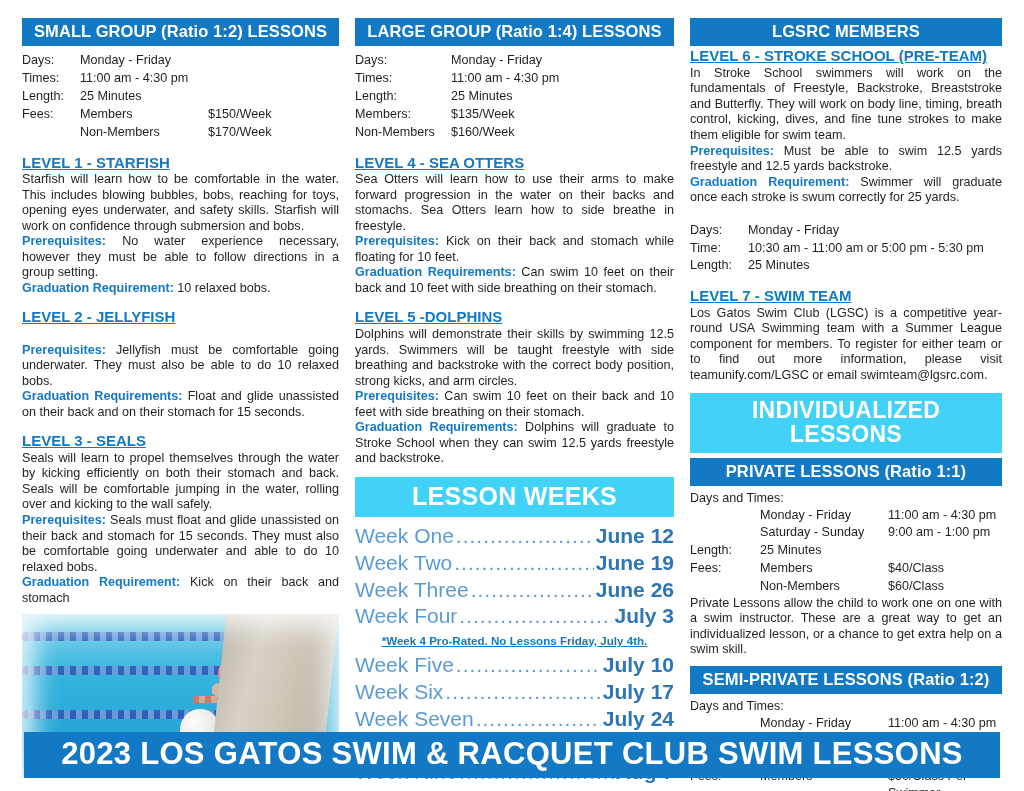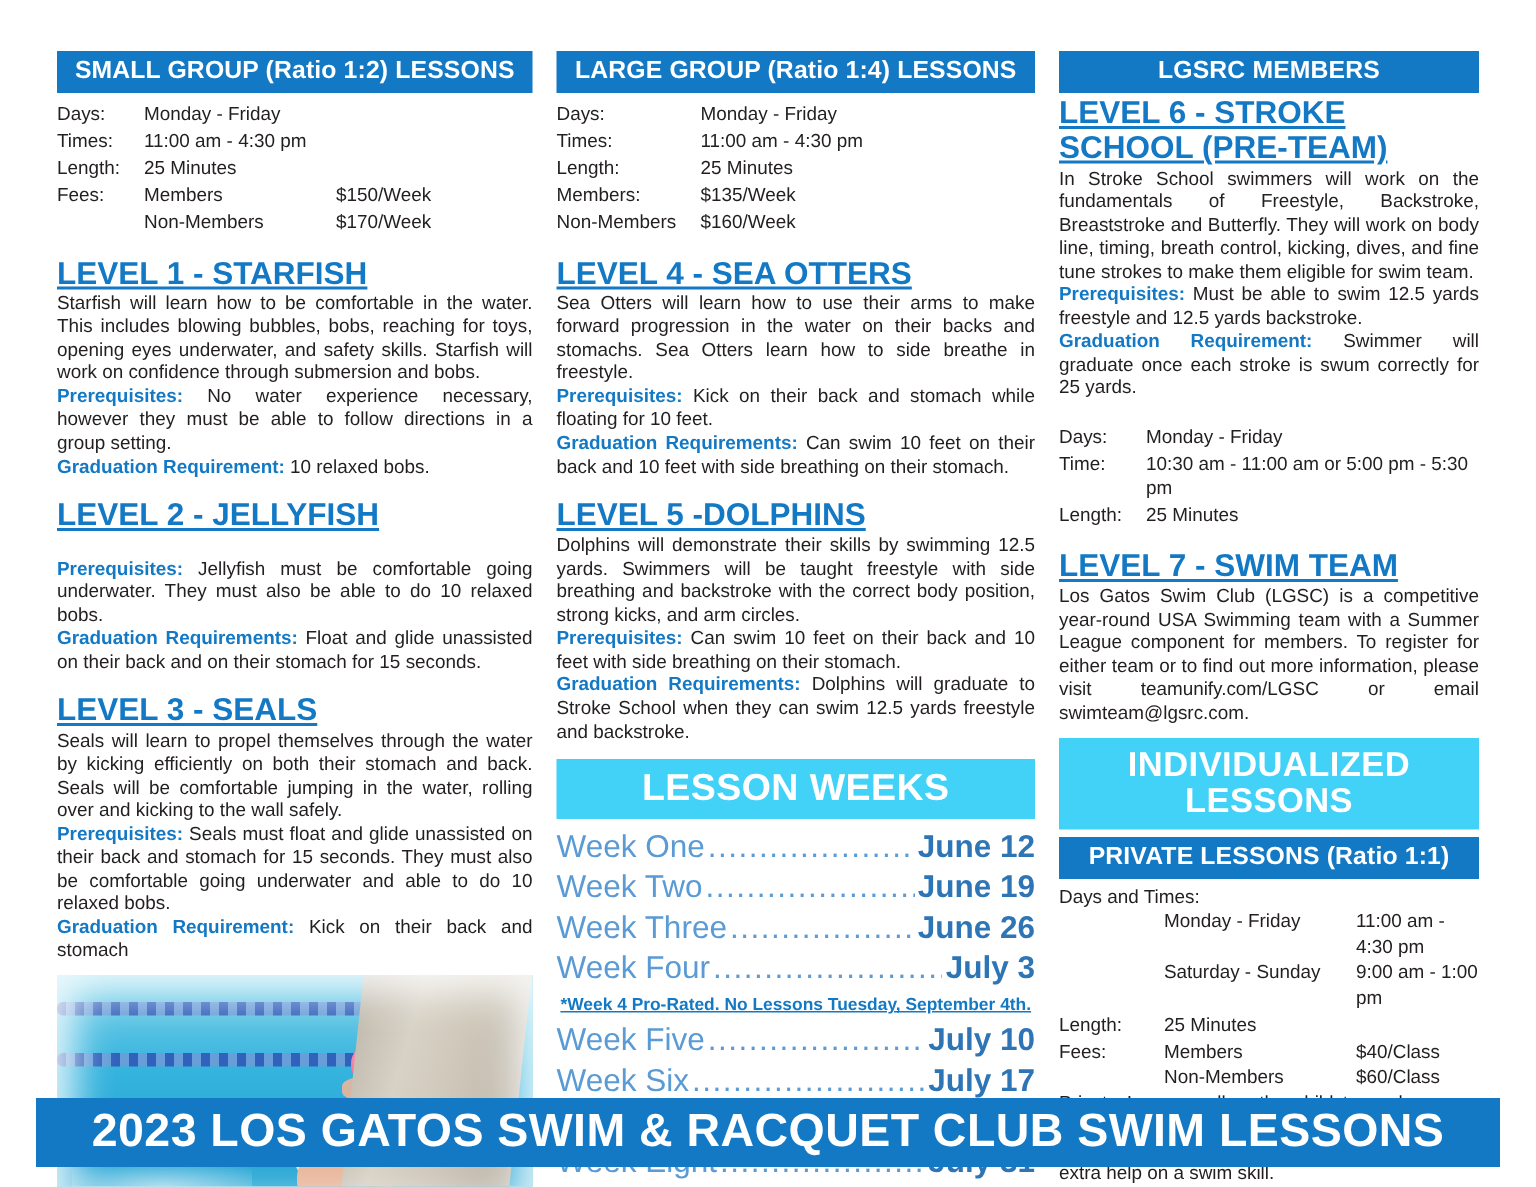--- a/index.html
+++ b/index.html
@@ -5,21 +5,21 @@
   * { box-sizing: border-box; }
   html, body { margin:0; padding:0; }
   body {
     width:1024px; height:791px;
     background:#ffffff;
     font-family:"Liberation Sans", sans-serif;
     color:#231f20;
     overflow:hidden;
     position:relative;
   }
-  .page { position:relative; width:1024px; height:791px; padding:16px; }
+  .page { position:relative; width:1024px; height:791px; padding:0; }
   .cols { display:flex; gap:0; padding:18px 14px 0 14px; }
   .col { width:333px; padding:0 8px; }
   .col.mid { width:335px; }
   .col.right { width:334px; }
 
   
   .bar-blue {
     background:#1479c4; color:#fff;
     font-weight:bold; text-align:center;
     font-size:16.5px; letter-spacing:.1px;
@@ -38,21 +38,21 @@
   table.facts { border-collapse:collapse; margin-top:6px; font-size:12.6px; }
   table.facts td { padding:0 0 1.5px 0; vertical-align:top; line-height:1.3; }
   table.facts td.lbl { width:58px; padding-right:4px; }
   table.facts td.lbl.wide { width:96px; }
   table.facts td.lbl.w2 { width:70px; }
   table.facts td.v1 { width:128px; padding-right:6px; }
   table.facts td.v1.narrow { width:105px; }
 
   
   .lvl-title {
-    color:#1479c4; font-weight:bold; font-size:21px;
+    color:#1479c4; font-weight:bold; font-size:15px;
     text-decoration:underline; margin:13px 0 1px 0; line-height:1.1;
   }
   p.body {
     margin:0; font-size:12.6px; line-height:1.235;
     text-align:justify; text-justify:inter-word;
   }
   .hl { color:#1479c4; font-weight:bold; }
 
   
   .photo {
@@ -282,21 +282,21 @@
           <span class="nm">Week Three</span>
           <span class="dots">........................................</span>
           <span class="dt">June 26</span>
         </div>
         <div class="wk">
           <span class="nm">Week Four</span>
           <span class="dots">........................................</span>
           <span class="dt">July 3</span>
         </div>
 
-        <div class="note">*Week 4 Pro-Rated. No Lessons Tuesday, September 4th.</div>
+        <div class="note">*Week 4 Pro-Rated. No Lessons Friday, July 4th.</div>
 
         <div class="wk">
           <span class="nm">Week Five</span>
           <span class="dots">........................................</span>
           <span class="dt">July 10</span>
         </div>
         <div class="wk">
           <span class="nm">Week Six</span>
           <span class="dots">........................................</span>
           <span class="dt">July 17</span>

